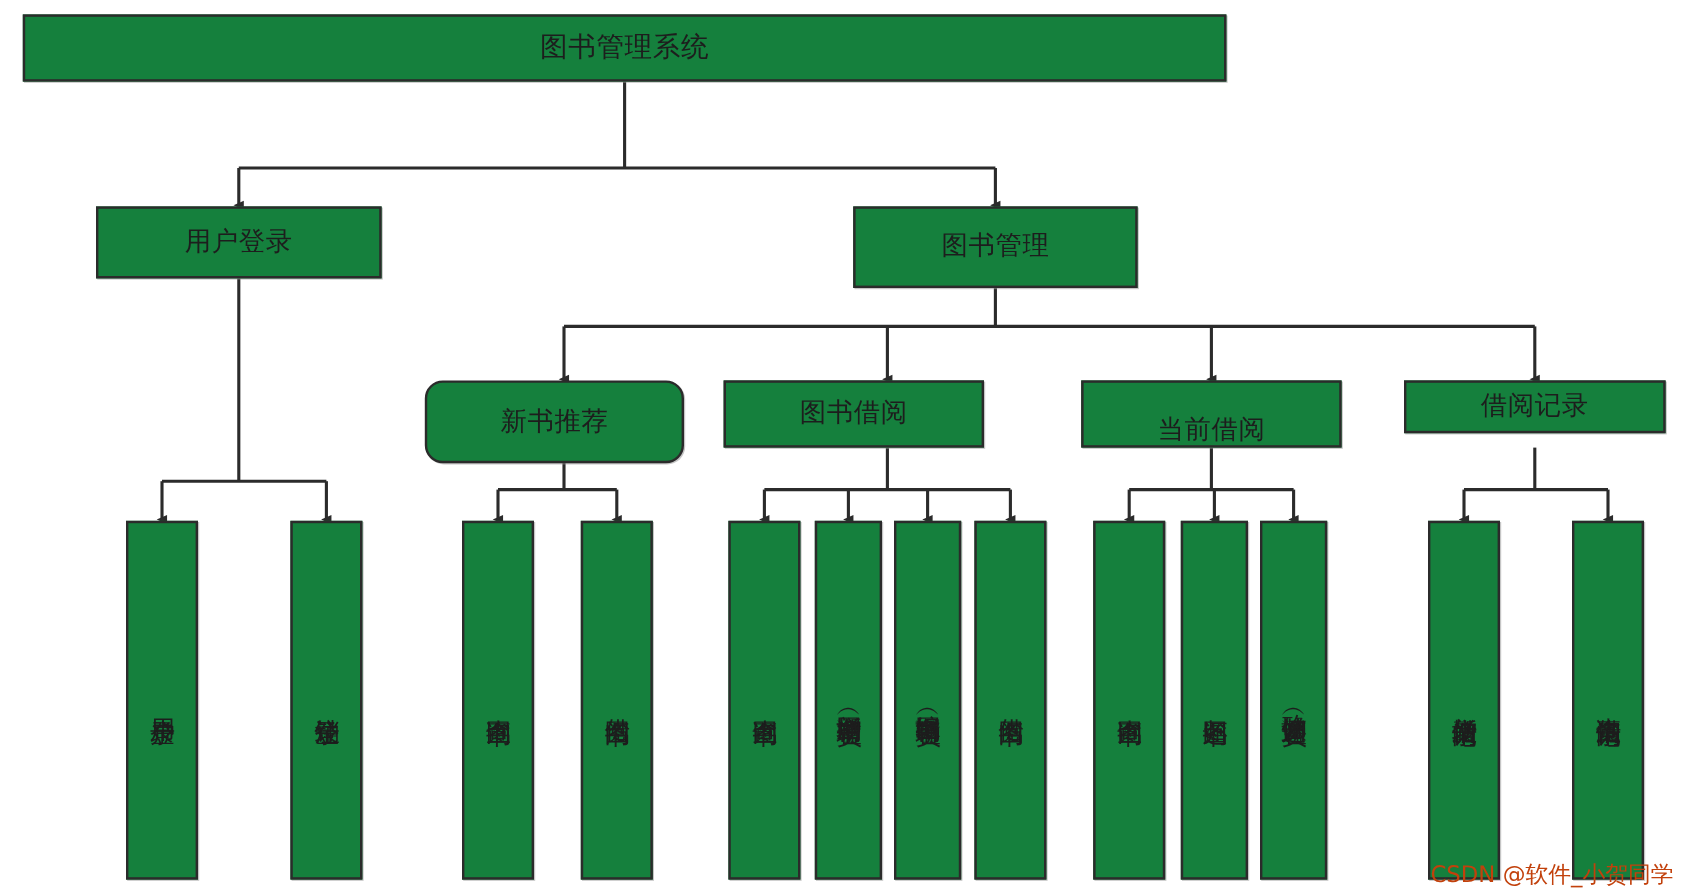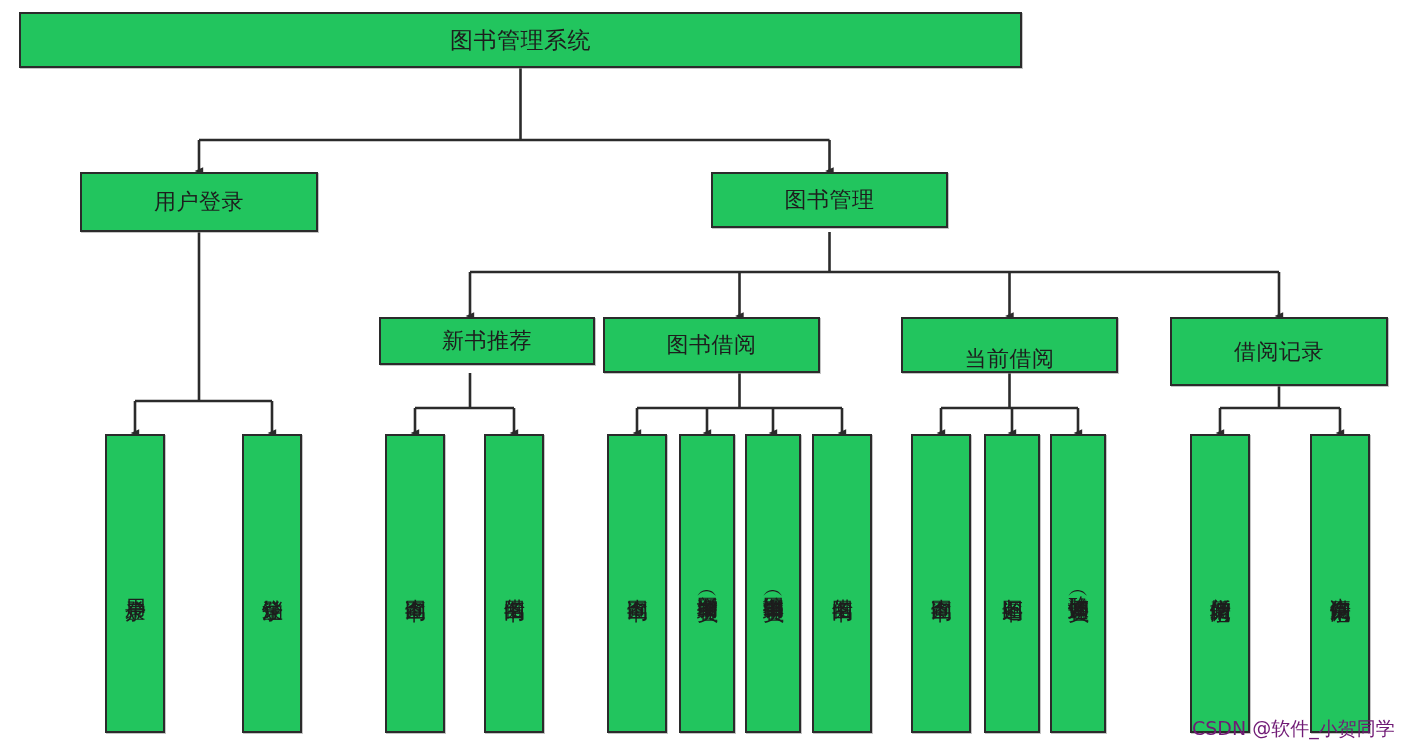--- a/index.html
+++ b/index.html
@@ -19,21 +19,21 @@
     position: absolute;
     left: 0;
     top: 0;
     width: 1405px;
     height: 747px;
     pointer-events: none;
   }
   .node {
     position: absolute;
     box-sizing: border-box;
-    background: #22c55e;
+    background: #15803d;
     border: 2.5px solid #2b2b2b;
     display: flex;
     align-items: center;
     justify-content: center;
     z-index: 2;
     box-shadow: 1px 1px 0 rgba(150,150,150,0.55);
   }
   .node-label {
     color: #1d1d1d;
     line-height: 1.15;
@@ -57,21 +57,21 @@
     text-orientation: upright;
     font-size: 21px;
     letter-spacing: 1px;
     line-height: 1;
     white-space: normal;
     max-height: 100%;
   }
   #watermark {
     position: absolute;
     z-index: 5;
-    color: #701a75;
+    color: #c2410c;
     font-size: 19px;
     white-space: nowrap;
     font-family: "DejaVu Sans", "Liberation Sans", sans-serif;
   }
 </style>
 </head>
 <body>
 
 <div id="canvas">
 
@@ -118,33 +118,33 @@
       </g>
   </svg>
 
   <div id="nodes">
       <div class="node horiz root" style="left: 19px; top: 12px; width: 1003px; height: 56px;">
         <span class="node-label">图书管理系统</span>
       </div>
       <div class="node horiz" style="left: 80px; top: 172px; width: 238px; height: 60px;">
         <span class="node-label">用户登录</span>
       </div>
-      <div class="node horiz" style="left: 711px; top: 172px; width: 237px; height: 56px;">
+      <div class="node horiz" style="left: 711px; top: 172px; width: 237px; height: 68px;">
         <span class="node-label">图书管理</span>
       </div>
-      <div class="node horiz" style="left: 379px; top: 317px; width: 216px; height: 48px;">
+      <div class="node horiz" style="left: 354px; top: 317px; width: 216px; height: 69px; border-radius: 15px;">
         <span class="node-label">新书推荐</span>
       </div>
       <div class="node horiz" style="left: 603px; top: 317px; width: 217px; height: 56px;">
         <span class="node-label">图书借阅</span>
       </div>
       <div class="node horiz" style="left: 901px; top: 317px; width: 217px; height: 56px; align-items: flex-end;">
         <span class="node-label">当前借阅</span>
       </div>
-      <div class="node horiz" style="left: 1170px; top: 317px; width: 218px; height: 69px;">
+      <div class="node horiz" style="left: 1170px; top: 317px; width: 218px; height: 44px;">
         <span class="node-label">借阅记录</span>
       </div>
       <div class="node vert" style="left: 105px; top: 434px; width: 60px; height: 299px;">
         <span class="node-label">用户登录</span>
       </div>
       <div class="node vert" style="left: 242px; top: 434px; width: 60px; height: 299px;">
         <span class="node-label">注销登录</span>
       </div>
       <div class="node vert" style="left: 385px; top: 434px; width: 60px; height: 299px;">
         <span class="node-label">查询图书</span>

